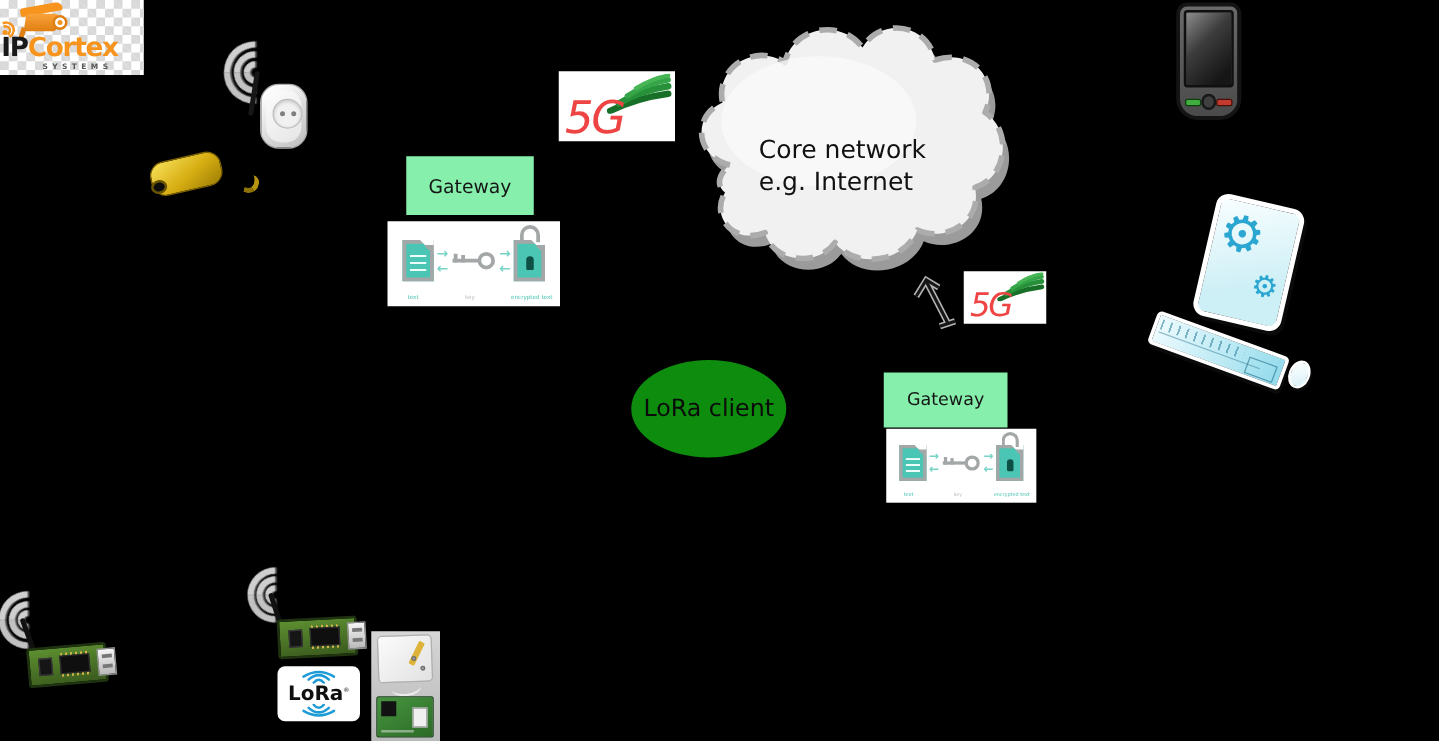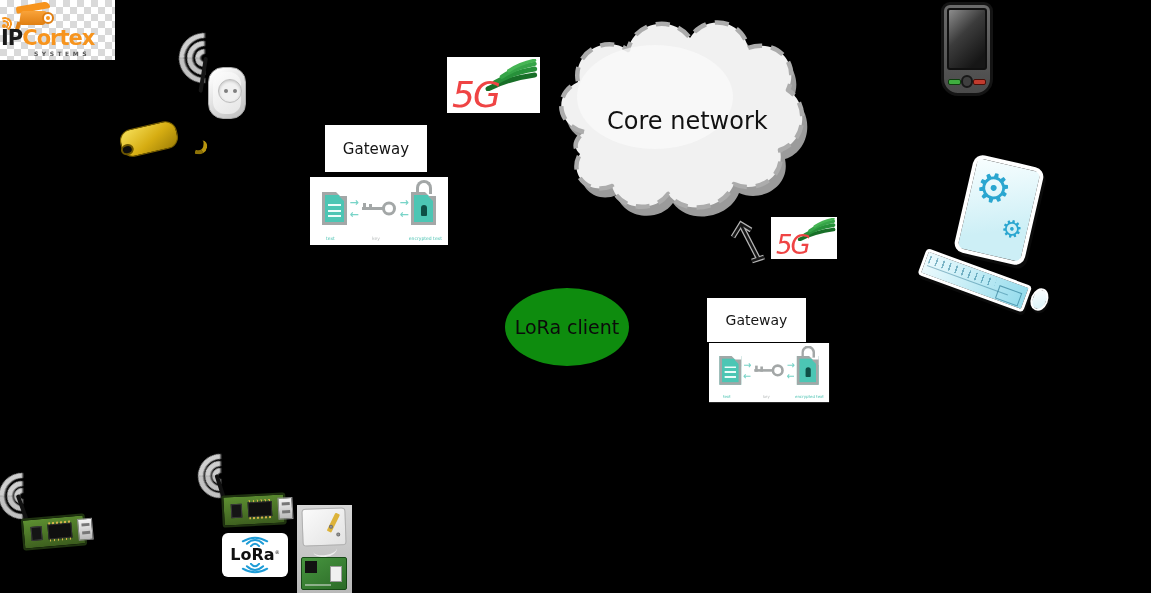--- a/index.html
+++ b/index.html
@@ -47,42 +47,42 @@
   .socket i { position:absolute; top:9px; width:4px; height:4px; border-radius:50%; background:#7f7f7f; }
   .socket i.h1 { left:5px; } .socket i.h2 { left:14px; }
 
   
   .ycam { left:116px; top:118px; width:100px; height:52px; }
   .ycam .ybody { position:absolute; left:4px; top:7px; width:58px; height:28px; border-radius:12px; transform:rotate(-13deg); background:linear-gradient(150deg,#f5dd55 5%,#d6ad12 55%,#9d7e06); border:1px solid #7c6200; }
   .ycam .ylens { position:absolute; left:-2px; top:13px; width:13px; height:11px; border-radius:50%; background:#0d0d0d; border:2px solid #6b5500; }
   .ycam .yhook { position:absolute; left:80px; top:22px; width:11px; height:15px; border-right:4px solid #b8950e; border-bottom:4px solid #8f7307; border-radius:0 10px 14px 0; transform:rotate(12deg); }
 
   
-  .gw { background:#ffffff; color:#151515; display:flex; align-items:center; justify-content:center; font-size:15px; }
+  .gw { background:#86efac; color:#151515; display:flex; align-items:center; justify-content:center; font-size:15px; }
 
   
   .enc { width:138px; height:68px; background:#fff; display:flex; align-items:center; justify-content:space-between; padding:10px 12px 16px; }
   .enc-sm { transform:scale(0.87); transform-origin:top left; }
   .doc { position:relative; width:25px; height:33px; background:#4cc6b4; border:3px solid #a3a7a7; }
   .doc::before { content:""; position:absolute; top:-3px; right:-3px; border-top:11px solid #fff; border-left:11px solid transparent; }
   .doc::after { content:""; position:absolute; top:1px; right:-3px; border-top:8px solid #a3a7a7; border-left:8px solid transparent; }
   .doc-lines { position:absolute; left:3px; top:9px; width:13px; height:16px; background:repeating-linear-gradient(180deg,#ecfdfa 0 2px,transparent 2px 5.5px); }
   .shackle { position:absolute; top:-15px; left:50%; transform:translateX(-50%); width:16px; height:14px; border:3.5px solid #a3a7a7; border-bottom:none; border-radius:8px 8px 0 0; }
   .keyhole { position:absolute; left:50%; top:10px; transform:translateX(-50%); width:6px; height:11px; background:#0e4f46; border-radius:3px 3px 1px 1px; }
   .exch { display:flex; flex-direction:column; line-height:1; gap:1px; color:#79d4c8; font-size:11px; font-weight:700; }
   .enc-lab { position:absolute; bottom:4px; font-size:4.5px; color:#49c2b1; white-space:nowrap; }
   .enc-lab.keylab { color:#b9bdbd; }
 
   
   .fiveg { background:#fff; }
   .fiveg-text { position:absolute; left:5px; bottom:-2px; font-style:italic; font-weight:400; color:#ef4444; letter-spacing:-2px; line-height:1.15; }
   .fiveg svg { position:absolute; }
 
   
-  .cloud-label { left:607px; top:106px; font-size:24px; color:#111; line-height:1.3; }
+  .cloud-label { left:607px; top:106px; font-size:20px; color:#111; line-height:1.3; }
 
   
   .lora-client { left:505px; top:288px; width:124px; height:78px; border-radius:50%; background:#0e8c0e; display:flex; align-items:center; justify-content:center; }
   .lora-client span { font-size:19px; color:#0b0b0b; white-space:nowrap; }
 
   
   .rz { left:722px; top:396px; width:99px; height:121px; border:2px solid #a5dade; overflow:hidden; background:linear-gradient(160deg,#11505e 0%,#0d3a4a 45%,#092633 100%); }
   .rz-title { left:4px; top:3px; font-size:9px; font-weight:700; color:#f2f2f2; letter-spacing:.3px; }
   .rz-sub { left:5px; top:14px; font-size:5px; font-style:italic; color:#cf9b4e; white-space:nowrap; }
   .rz-tablet { right:-5px; top:16px; width:30px; height:24px; background:#14181a; border:2px solid #3c4548; transform:rotate(14deg); }
@@ -234,20 +234,21 @@
     <span class="fiveg-text" style="font-size:36px;">5G</span>
   </div>
 
   <svg class="abs" style="left:540px;top:2px;" width="268" height="233" viewBox="0 0 268 233">
     <path d="M44 130 C18 124 12 92 38 80 C32 52 64 32 88 48 C94 20 132 12 150 36 C164 12 202 16 208 46 C238 36 260 62 248 88 C270 102 266 140 240 148 C246 176 216 192 194 182 C184 208 144 214 128 192 C114 212 78 208 72 184 C48 194 28 172 40 152 C32 146 36 136 44 130 Z" transform="translate(5,9)" fill="#9b9b9b"></path>
     <path d="M44 130 C18 124 12 92 38 80 C32 52 64 32 88 48 C94 20 132 12 150 36 C164 12 202 16 208 46 C238 36 260 62 248 88 C270 102 266 140 240 148 C246 176 216 192 194 182 C184 208 144 214 128 192 C114 212 78 208 72 184 C48 194 28 172 40 152 C32 146 36 136 44 130 Z" fill="#f1f1f1" stroke="#acacac" stroke-width="4.5" stroke-dasharray="14 9" stroke-linejoin="round"></path>
     <ellipse cx="115" cy="95" rx="78" ry="52" fill="#fafafa" opacity="0.75"></ellipse>
   </svg>
   <div class="abs cloud-label">
     <div>Core network</div>
+    <div>e.g. Internet</div>
   </div>
 
   <svg class="abs" style="left:730px;top:216px;" width="38" height="50" viewBox="0 0 38 50">
     <path d="M11 9 L28 42" stroke="#b5b5b5" stroke-width="5" fill="none"></path>
     <path d="M3 21 L11 8 L21 14" stroke="#b5b5b5" stroke-width="5" fill="none"></path>
     <path d="M22 45 L34 41" stroke="#b5b5b5" stroke-width="5" fill="none"></path>
     <path d="M11 9 L28 42" stroke="#161616" stroke-width="2.5" fill="none"></path>
     <path d="M3 21 L11 8 L21 14" stroke="#161616" stroke-width="2.5" fill="none"></path>
     <path d="M22 45 L34 41" stroke="#161616" stroke-width="2.5" fill="none"></path>
   </svg>

